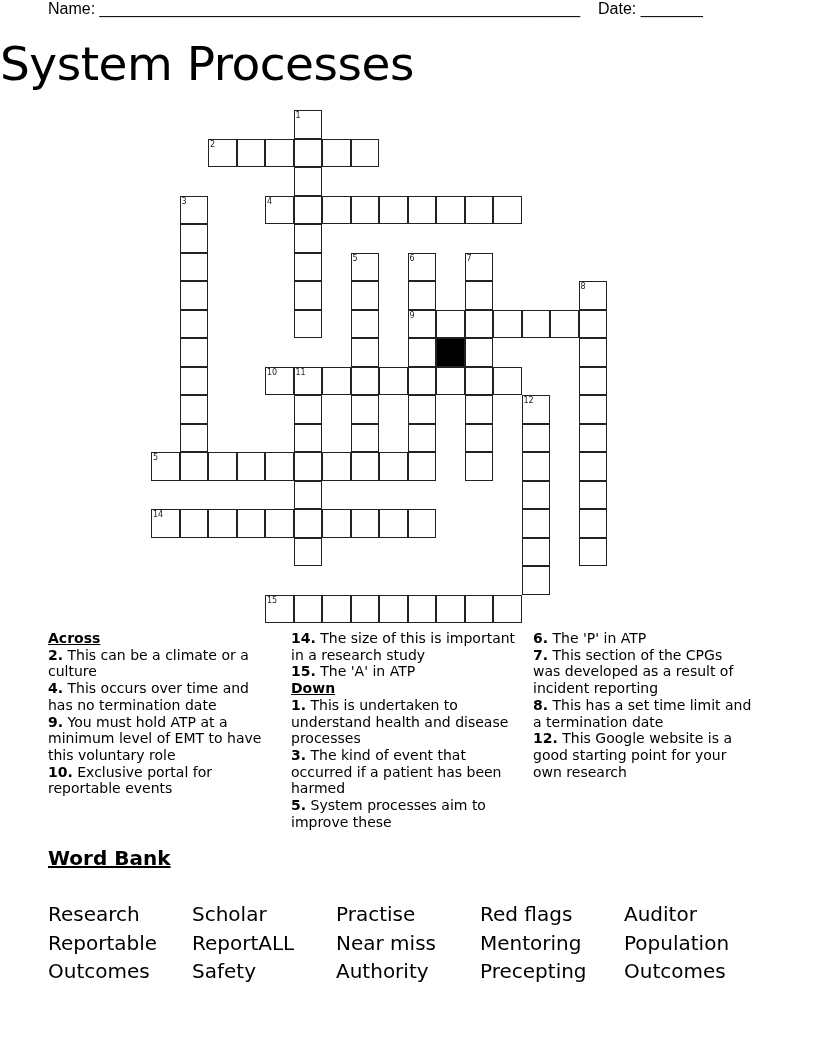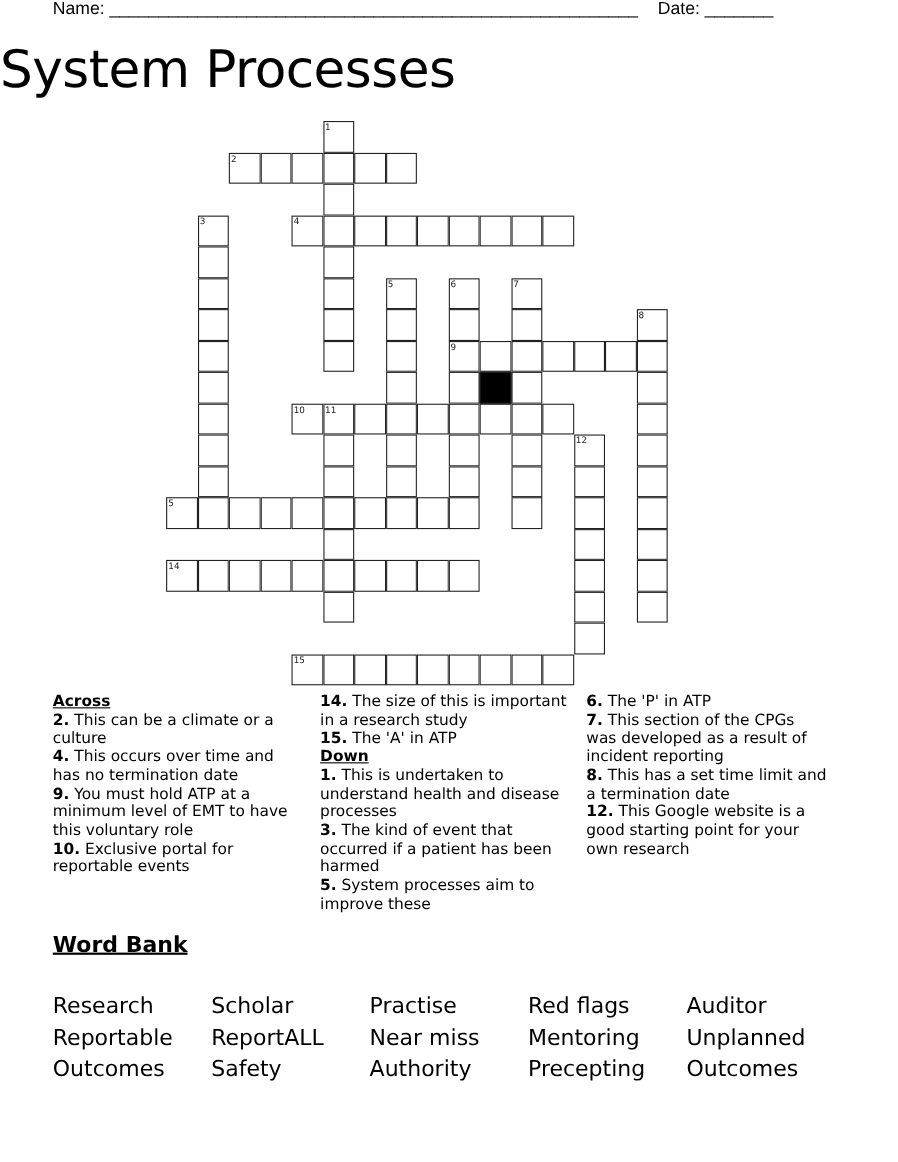--- a/index.html
+++ b/index.html
@@ -203,19 +203,19 @@
 <div class="wordbank">
   <span>Research</span>
   <span>Scholar</span>
   <span>Practise</span>
   <span>Red flags</span>
   <span>Auditor</span>
   <span>Reportable</span>
   <span>ReportALL</span>
   <span>Near miss</span>
   <span>Mentoring</span>
-  <span>Unplanned</span>
+  <span>Population</span>
   <span>Outcomes</span>
   <span>Safety</span>
   <span>Authority</span>
   <span>Precepting</span>
   <span>Outcomes</span>
 </div>
 
 </body></html>

